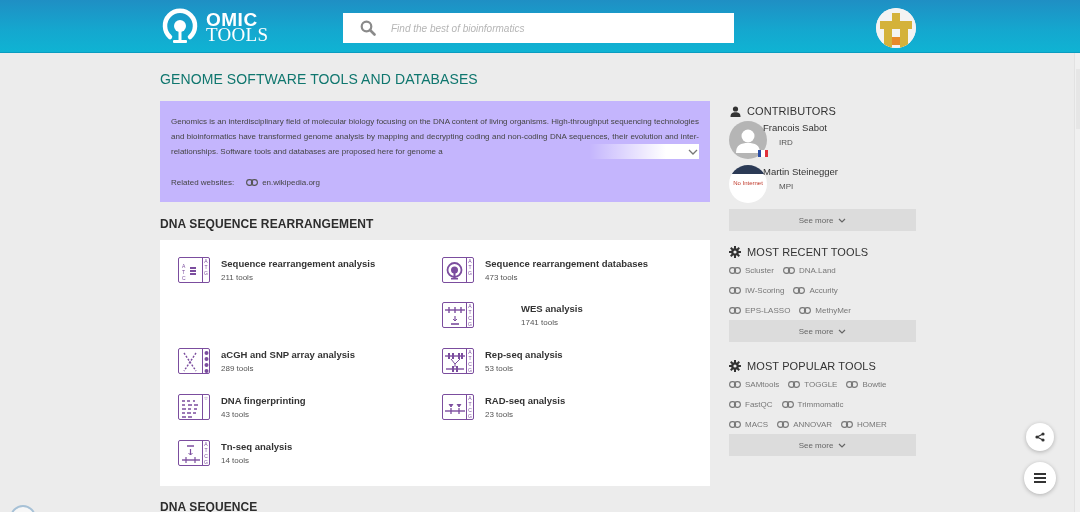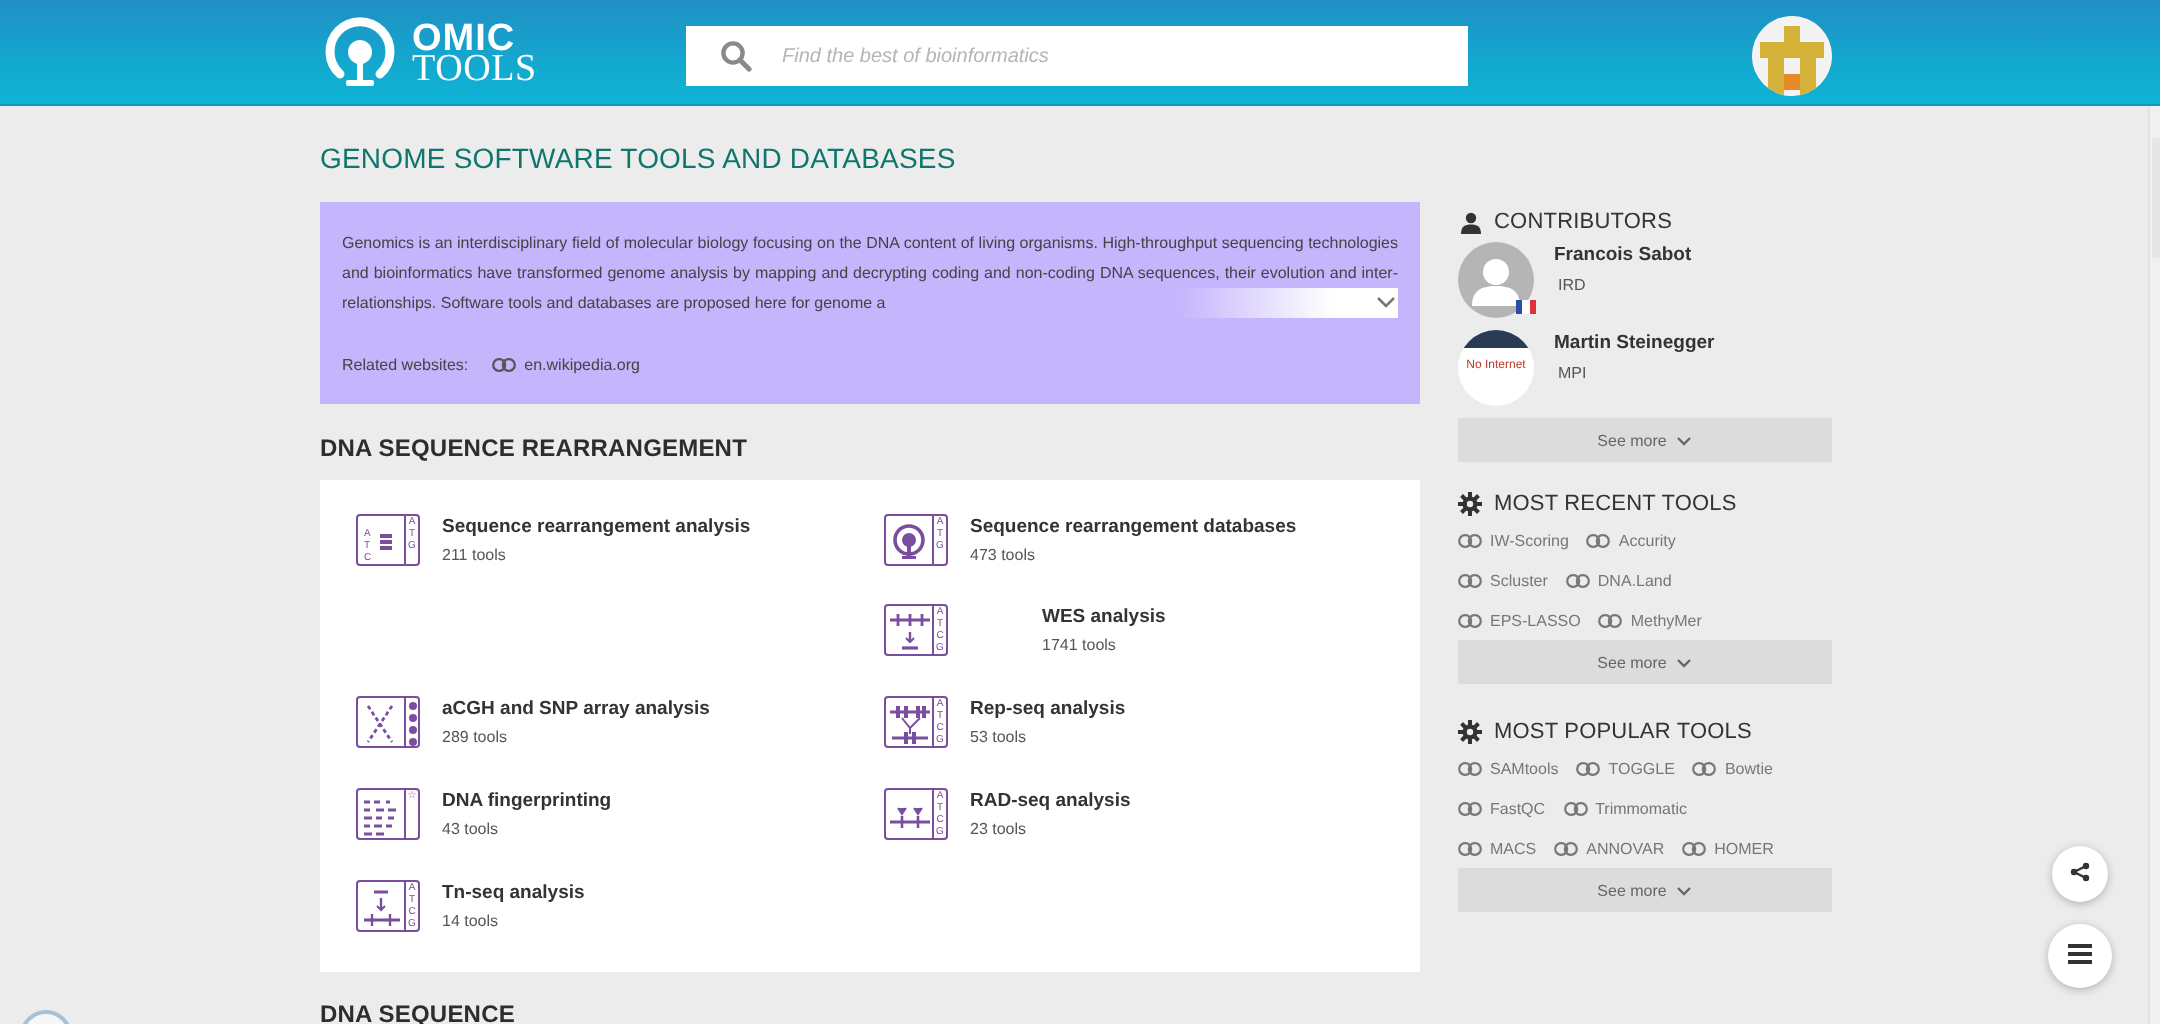--- a/index.html
+++ b/index.html
@@ -40,21 +40,21 @@
     .tool-icon .side { position: absolute; right: 0; top: 0; width: 7px; height: 100%; border-left: 1px solid #7b4d9e; font-size: 5px; color: #7b4d9e; line-height: 6px; text-align: center; }
     .tool-text { margin-left: 11px; }
     .tool-name { font-size: 9.5px; font-weight: bold; color: #333; display: block; line-height: 12px; }
     .tool-count { font-size: 8px; color: #555; display: block; margin-top: 3px; }
 
     .sidebar { position: absolute; left: 729px; top: 100px; width: 188px; }
     .side-h { font-size: 11px; color: #333; display: flex; letter-spacing: 0.1px; }
     .side-h .ic { width: 12px; height: 12px; margin-right: 6px; display: inline-flex; align-items: center; justify-content: center; }
     .contrib { position: relative; height: 44px; }
     .contrib .av { position: absolute; left: 0; width: 38px; height: 38px; border-radius: 50%; overflow: hidden; }
-    .contrib .name { position: absolute; left: 48px; font-size: 9.5px; font-weight: bold; color: #333; }
+    .contrib .name { position: absolute; left: 34px; font-size: 9.5px; font-weight: normal; color: #333; }
     .contrib .org { position: absolute; left: 50px; font-size: 8px; color: #555; }
     .see-more { width: 187px; height: 22px; background: #dcdcdc; font-size: 8px; color: #666; display: flex; align-items: center; justify-content: center; cursor: pointer; }
     .see-more .chev { margin-left: 5px; font-size: 8px; }
     .tag-row { display: flex; font-size: 8px; color: #777; height: 20px; align-items: center; }
     .tag { display: flex; align-items: center; margin-right: 9px; }
 
     .fab { position: absolute; left: 1026px; width: 28px; height: 28px; border-radius: 50%; background: #fff; box-shadow: 0 1px 4px rgba(0,0,0,0.25); display: flex; align-items: center; justify-content: center; }
 
     .scrollbar { position: absolute; left: 1074px; top: 53px; width: 6px; height: 459px; background: #f0f0f0; border-left: 1px solid #e2e2e2; }
     .scrollbar .thumb { position: absolute; left: 1px; top: 16px; width: 4px; height: 60px; background: #e6e6e6; }
@@ -345,44 +345,44 @@
     </span>
     <span>MOST RECENT TOOLS</span>
   </div>
   <div style="margin-top:2px;">
     <div class="tag-row">
       <span class="tag">
           <span class="link-ico"><svg width="12" height="7" viewBox="0 0 12 7">
               <rect x="0.6" y="0.6" width="6" height="5.8" rx="2.9" fill="none" stroke="#777" stroke-width="1.1"></rect>
               <rect x="5.4" y="0.6" width="6" height="5.8" rx="2.9" fill="none" stroke="#777" stroke-width="1.1"></rect>
             </svg></span>
+          <span>Scluster</span>
+        </span>
+      <span class="tag">
+          <span class="link-ico"><svg width="12" height="7" viewBox="0 0 12 7">
+              <rect x="0.6" y="0.6" width="6" height="5.8" rx="2.9" fill="none" stroke="#777" stroke-width="1.1"></rect>
+              <rect x="5.4" y="0.6" width="6" height="5.8" rx="2.9" fill="none" stroke="#777" stroke-width="1.1"></rect>
+            </svg></span>
+          <span>DNA.Land</span>
+        </span>
+    </div>
+    <div class="tag-row">
+      <span class="tag">
+          <span class="link-ico"><svg width="12" height="7" viewBox="0 0 12 7">
+              <rect x="0.6" y="0.6" width="6" height="5.8" rx="2.9" fill="none" stroke="#777" stroke-width="1.1"></rect>
+              <rect x="5.4" y="0.6" width="6" height="5.8" rx="2.9" fill="none" stroke="#777" stroke-width="1.1"></rect>
+            </svg></span>
           <span>IW-Scoring</span>
         </span>
       <span class="tag">
           <span class="link-ico"><svg width="12" height="7" viewBox="0 0 12 7">
               <rect x="0.6" y="0.6" width="6" height="5.8" rx="2.9" fill="none" stroke="#777" stroke-width="1.1"></rect>
               <rect x="5.4" y="0.6" width="6" height="5.8" rx="2.9" fill="none" stroke="#777" stroke-width="1.1"></rect>
             </svg></span>
           <span>Accurity</span>
-        </span>
-    </div>
-    <div class="tag-row">
-      <span class="tag">
-          <span class="link-ico"><svg width="12" height="7" viewBox="0 0 12 7">
-              <rect x="0.6" y="0.6" width="6" height="5.8" rx="2.9" fill="none" stroke="#777" stroke-width="1.1"></rect>
-              <rect x="5.4" y="0.6" width="6" height="5.8" rx="2.9" fill="none" stroke="#777" stroke-width="1.1"></rect>
-            </svg></span>
-          <span>Scluster</span>
-        </span>
-      <span class="tag">
-          <span class="link-ico"><svg width="12" height="7" viewBox="0 0 12 7">
-              <rect x="0.6" y="0.6" width="6" height="5.8" rx="2.9" fill="none" stroke="#777" stroke-width="1.1"></rect>
-              <rect x="5.4" y="0.6" width="6" height="5.8" rx="2.9" fill="none" stroke="#777" stroke-width="1.1"></rect>
-            </svg></span>
-          <span>DNA.Land</span>
         </span>
     </div>
     <div class="tag-row">
       <span class="tag">
           <span class="link-ico"><svg width="12" height="7" viewBox="0 0 12 7">
               <rect x="0.6" y="0.6" width="6" height="5.8" rx="2.9" fill="none" stroke="#777" stroke-width="1.1"></rect>
               <rect x="5.4" y="0.6" width="6" height="5.8" rx="2.9" fill="none" stroke="#777" stroke-width="1.1"></rect>
             </svg></span>
           <span>EPS-LASSO</span>
         </span>

